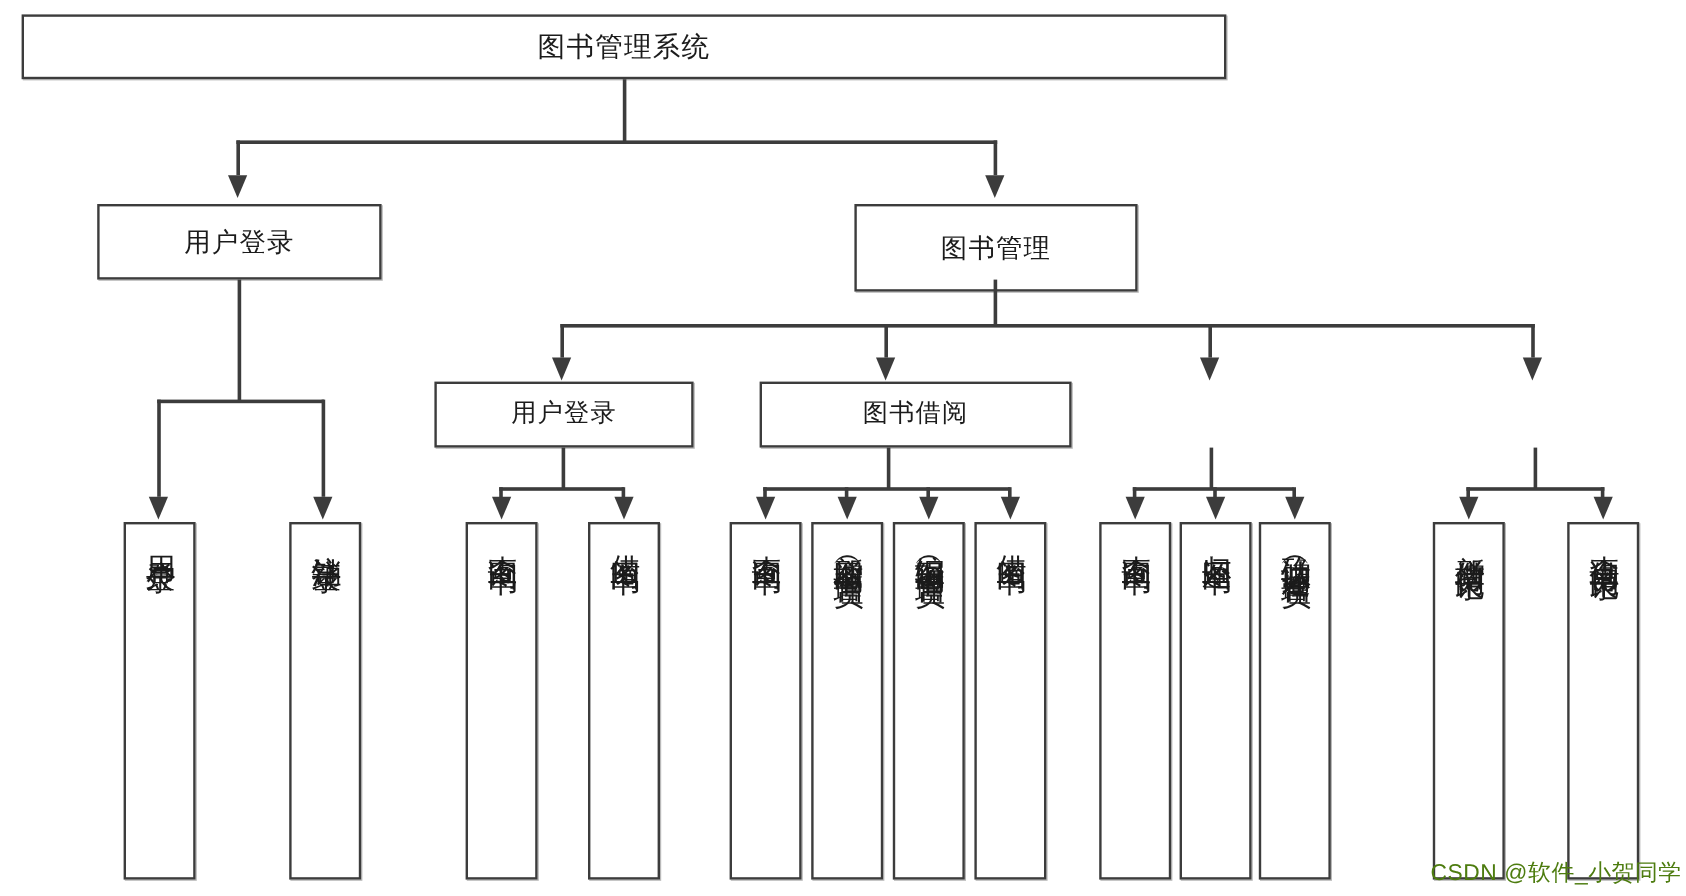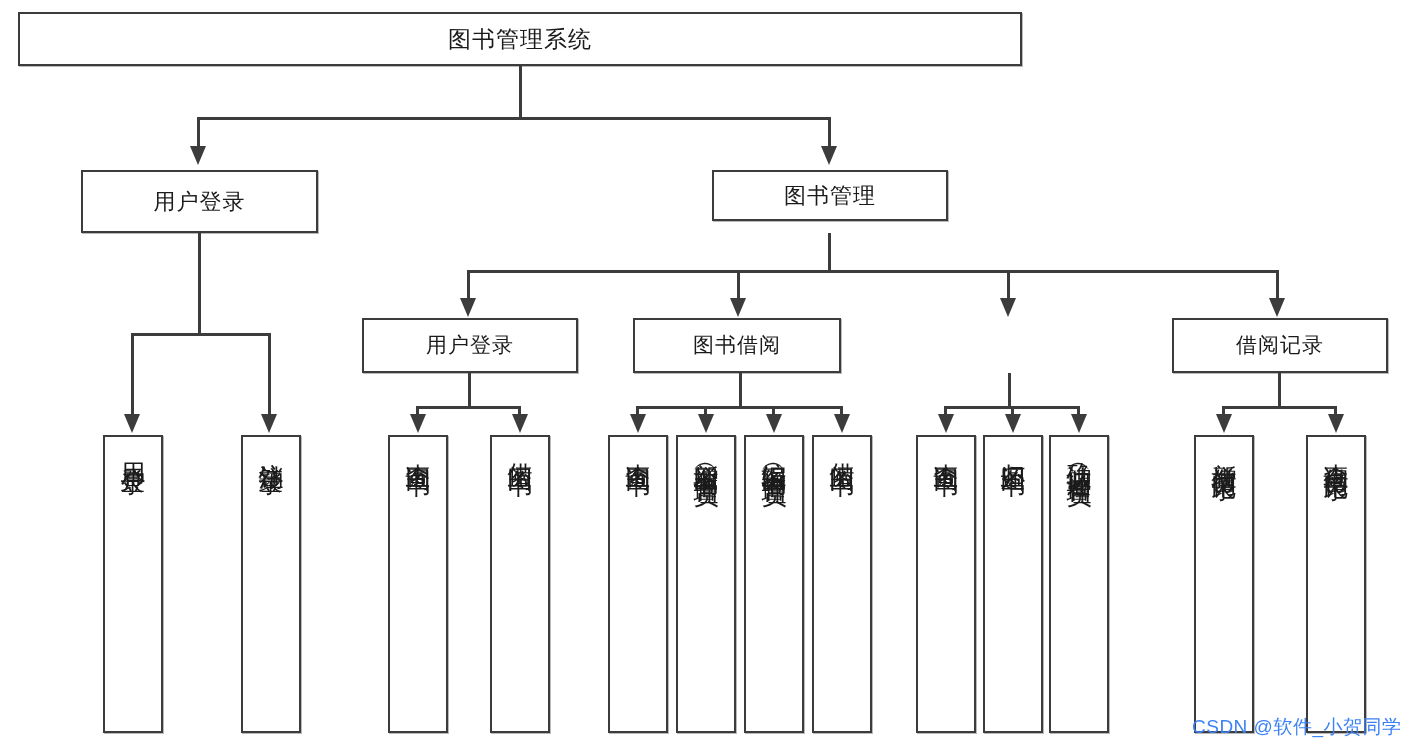--- a/index.html
+++ b/index.html
@@ -60,21 +60,21 @@
   .arrow{
     position:absolute;
     width:0;height:0;
     border-left:8px solid transparent;
     border-right:8px solid transparent;
     border-top:19px solid #3c3c3c;
   }
   
   #watermark{
     position:absolute;
-    color:#3b82f6;
+    color:#4d7c0f;
     font-size:19px;
     letter-spacing:0.5px;
     white-space:nowrap;
     user-select:none;
   }
 </style>
 </head>
 <body>
 
 <div id="canvas">
@@ -90,21 +90,21 @@
   <div class="conn v" style="left:197px;top:117px;width:3px;height:29px;"></div>
   <div class="arrow" style="left:190px;top:146px;"></div>
 
   <div class="conn v" style="left:828px;top:117px;width:3px;height:29px;"></div>
   <div class="arrow" style="left:821px;top:146px;"></div>
 
   <div class="node level1" style="left:81px;top:170px;width:237px;height:63px;">
     <span class="label">用户登录</span>
   </div>
 
-  <div class="node level1" style="left:712px;top:170px;width:236px;height:51px;">
+  <div class="node level1" style="left:712px;top:170px;width:236px;height:73px;">
     <span class="label">图书管理</span>
   </div>
 
   <div class="conn v" style="left:198px;top:233px;width:3px;height:102px;"></div>
   <div class="conn h" style="left:131px;top:333px;width:139px;height:3px;"></div>
   <div class="conn v" style="left:131px;top:333px;width:3px;height:81px;"></div>
   <div class="arrow" style="left:124px;top:414px;"></div>
   <div class="conn v" style="left:268px;top:333px;width:3px;height:81px;"></div>
   <div class="arrow" style="left:261px;top:414px;"></div>
 
@@ -115,25 +115,22 @@
   <div class="conn v" style="left:737px;top:270px;width:3px;height:28px;"></div>
   <div class="arrow" style="left:730px;top:298px;"></div>
   <div class="conn v" style="left:1007px;top:270px;width:3px;height:28px;"></div>
   <div class="arrow" style="left:1000px;top:298px;"></div>
   <div class="conn v" style="left:1276px;top:270px;width:3px;height:28px;"></div>
   <div class="arrow" style="left:1269px;top:298px;"></div>
 
   <div class="node level2" style="left:362px;top:318px;width:216px;height:55px;">
     <span class="label">用户登录</span>
   </div>
-  <div class="node level2" style="left:633px;top:318px;width:208px;height:55px;">
+  <div class="node level2" style="left:633px;top:318px;width:260px;height:55px;">
     <span class="label">图书借阅</span>
-  </div>
-  <div class="node level2" style="left:1172px;top:318px;width:216px;height:55px;">
-    <span class="label">借阅记录</span>
   </div>
 
   <div class="conn v" style="left:468px;top:373px;width:3px;height:35px;"></div>
   <div class="conn h" style="left:416px;top:406px;width:104px;height:3px;"></div>
   <div class="conn v" style="left:416px;top:406px;width:3px;height:10px;"></div>
   <div class="arrow" style="left:410px;top:414px;"></div>
   <div class="conn v" style="left:518px;top:406px;width:3px;height:10px;"></div>
   <div class="arrow" style="left:512px;top:414px;"></div>
 
   <div class="conn v" style="left:739px;top:373px;width:3px;height:35px;"></div>

